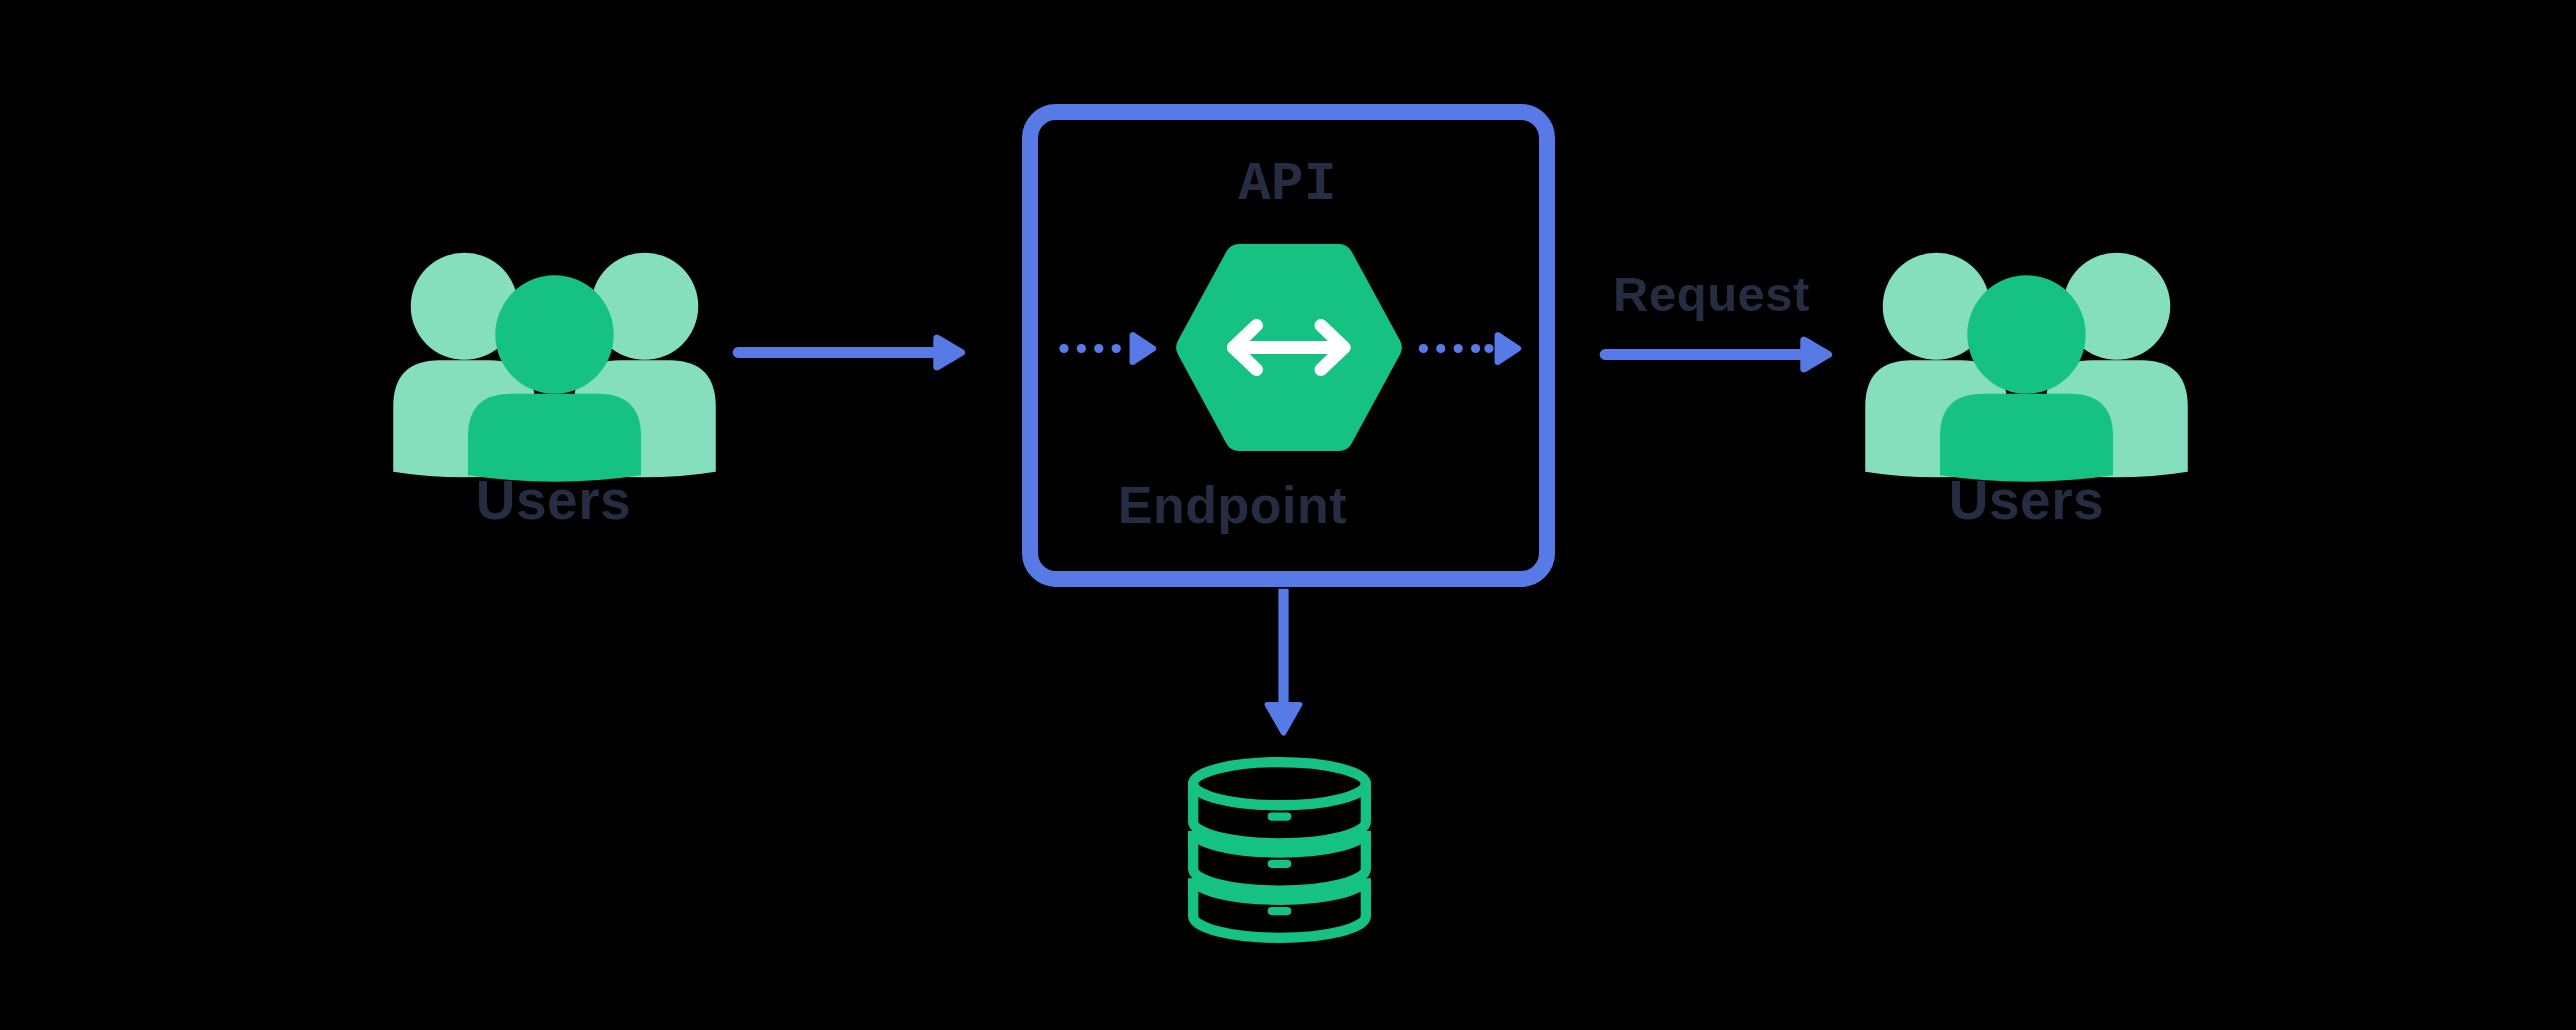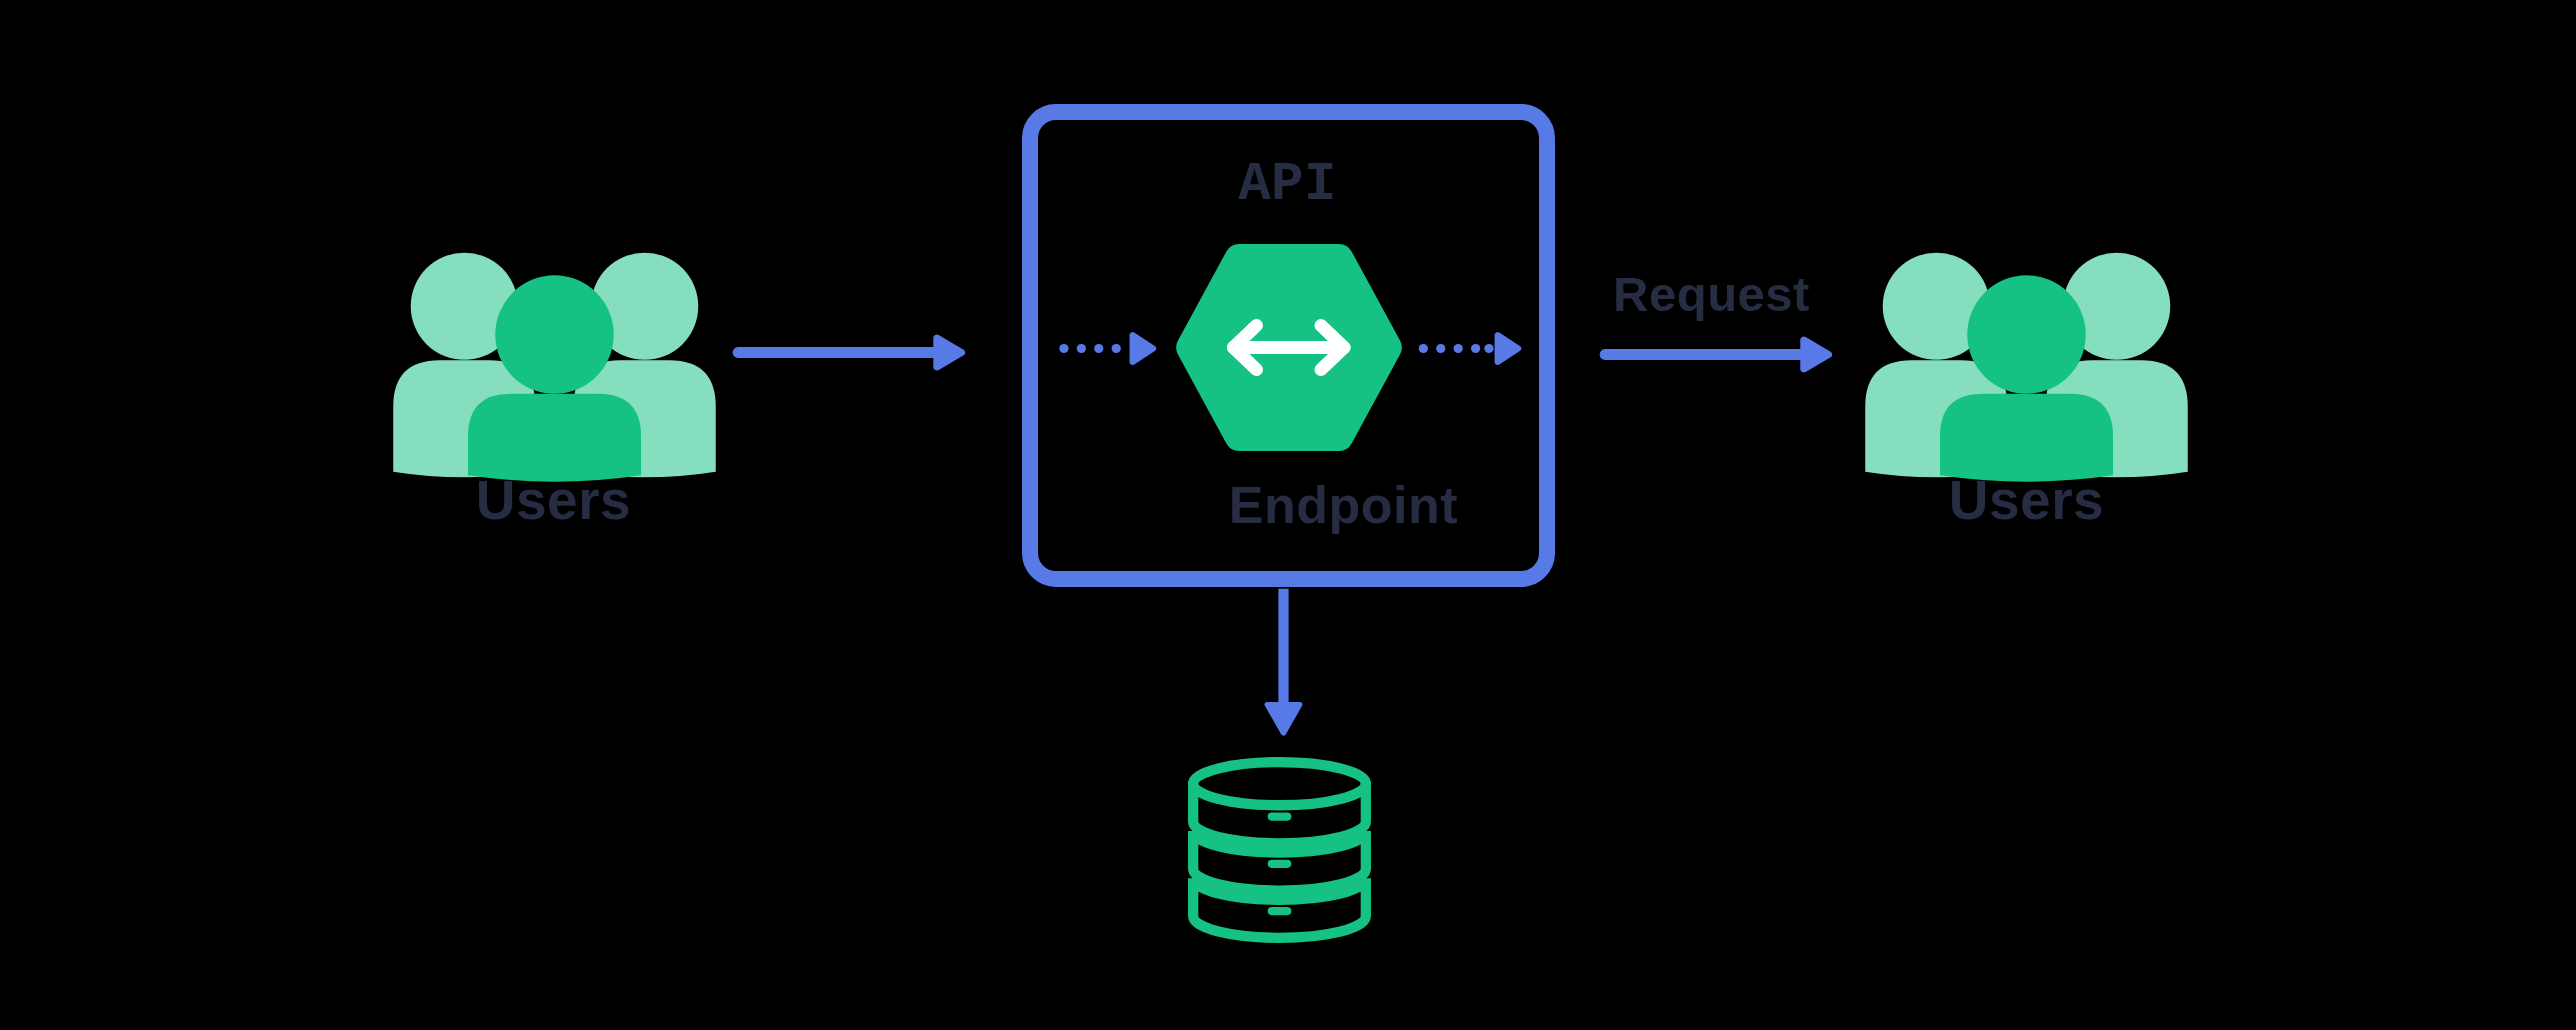--- a/index.html
+++ b/index.html
@@ -94,21 +94,21 @@
     <g fill="#587AE6">
       <circle cx="12" cy="40" r="9"></circle>
         <circle cx="46" cy="40" r="9"></circle>
       <circle cx="80" cy="40" r="9"></circle>
         <circle cx="114" cy="40" r="9"></circle>
       <circle cx="140" cy="40" r="9"></circle>
       <polygon points="157,14 157,66 197,40" stroke="#587AE6" stroke-width="12" stroke-linejoin="round"></polygon>
     </g>
   </svg>
 
-  <div class="label api-subtitle" style="left:1189px; top:479px;">Endpoint</div>
+  <div class="label api-subtitle" style="left:1078px; top:479px;">Endpoint</div>
 
   <div class="label flow-label" style="left:1557px; top:270px;">Request</div>
   <svg class="abs" style="left:1597px; top:334px;" width="240" height="41" viewBox="0 0 465 80">
     <line x1="14" y1="40" x2="398" y2="40" stroke="#587AE6" stroke-width="21" stroke-linecap="round"></line>
     <polygon points="402,12 402,68 450,40" fill="#587AE6" stroke="#587AE6" stroke-width="14" stroke-linejoin="round"></polygon>
   </svg>
 
   <svg class="abs" style="left:1864px; top:247px;" width="325" height="237" viewBox="0 0 630 460">
     <g fill="#85DFBE">
       <circle cx="140" cy="115" r="104"></circle>

